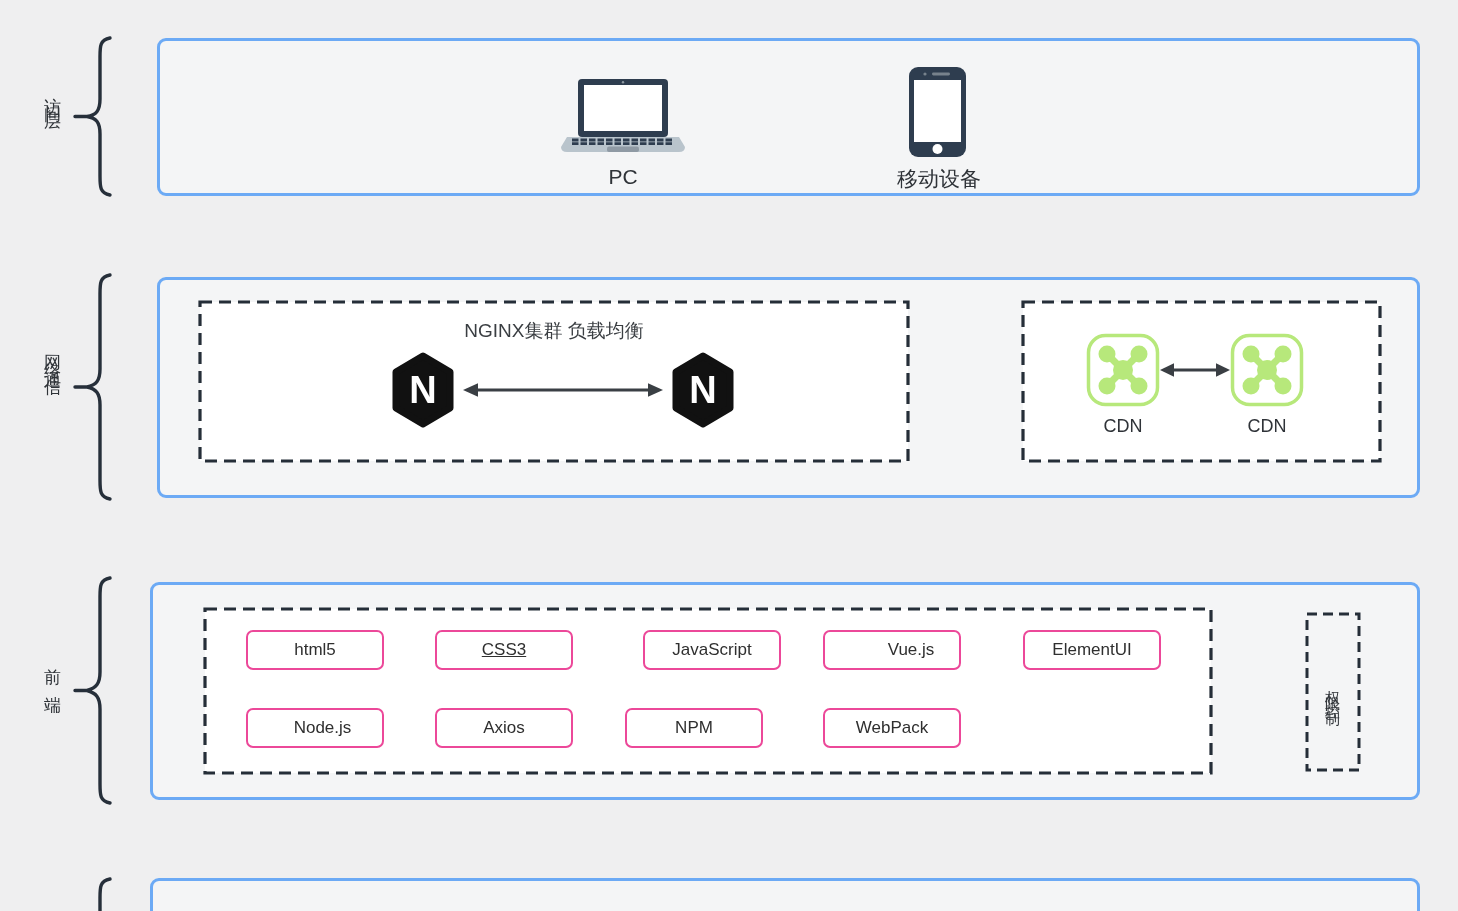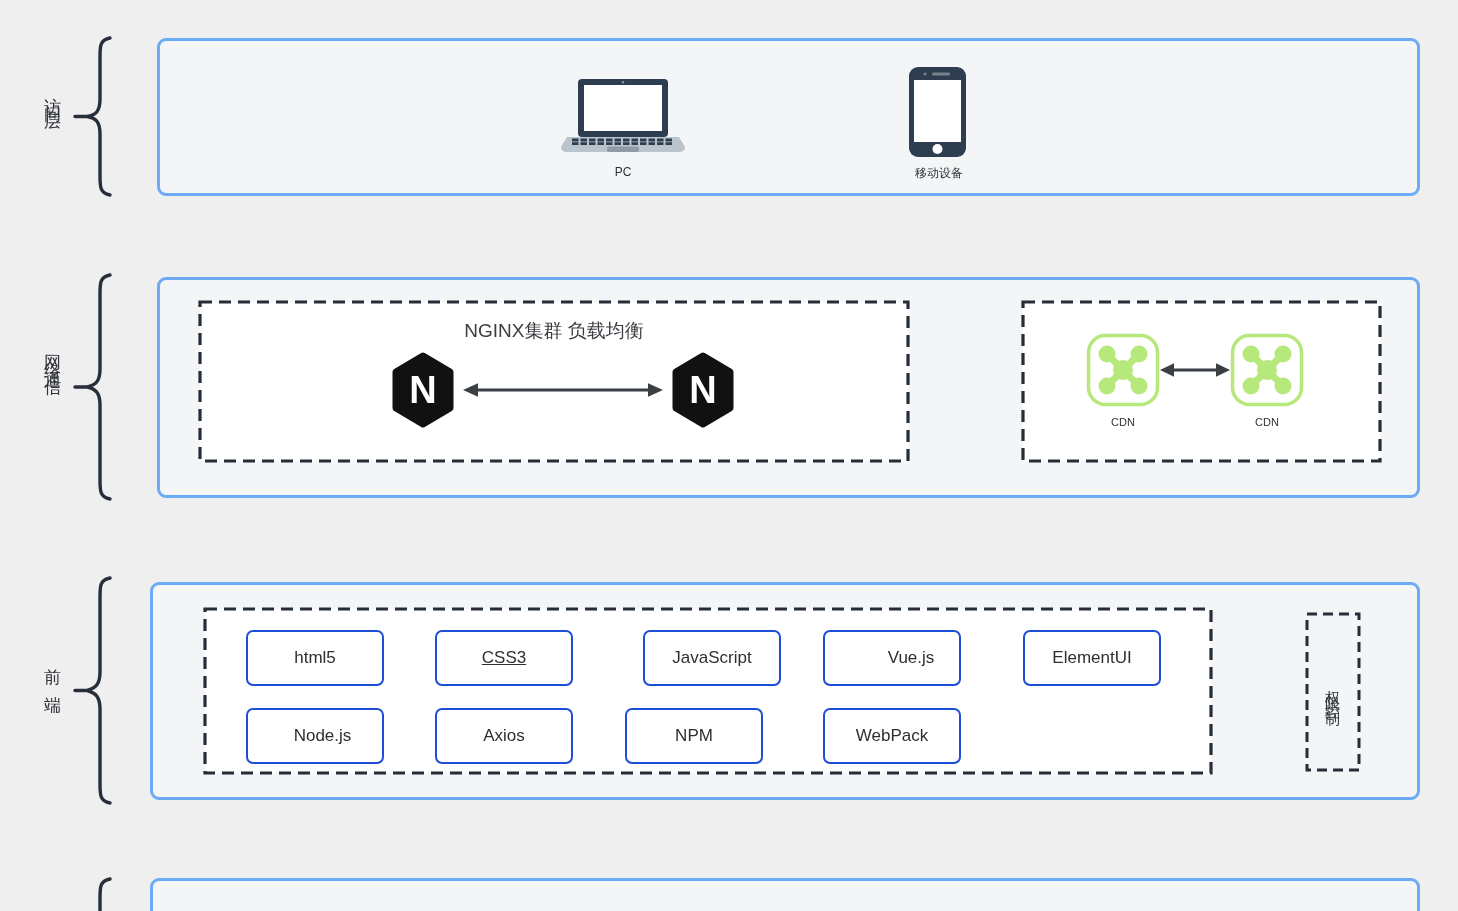--- a/index.html
+++ b/index.html
@@ -21,27 +21,27 @@
   }
   .vlabel.wide{letter-spacing:28px;}
   .perm-label{
     position:absolute;display:flex;align-items:center;justify-content:center;
   }
   .perm-label span{
     writing-mode:vertical-rl;text-orientation:upright;font-size:15px;
     letter-spacing:7px;color:#2f3338;line-height:1;
   }
   .pill{
-    position:absolute;width:138px;height:56px;background:#ffffff;
-    border:2px solid #1d4ed8;border-radius:7px;box-sizing:border-box;
+    position:absolute;width:138px;height:40px;background:#ffffff;
+    border:2px solid #ec4899;border-radius:7px;box-sizing:border-box;
     display:flex;align-items:center;justify-content:center;
     font-size:17px;color:#2f2f2f;
   }
-  .caption{position:absolute;font-size:12px;color:#2f3338;text-align:center;}
-  .caption.small{font-size:11px;}
+  .caption{position:absolute;font-size:21px;color:#2f3338;text-align:center;}
+  .caption.small{font-size:18px;}
   .nginx-title{position:absolute;left:0;top:18px;width:100%;text-align:center;font-size:19px;color:#3a3e42;}
   .icon-abs{position:absolute;}
 </style>
 </head>
 <body>
 
 <div id="canvas">
 
   <svg class="brace" style="left:70px;top:35px;" width="44" height="163" viewBox="0 0 44 163">
     <path d="M 40 3 C 30 5 30 11 30 22 L 30 64 C 30 76 26 80 17 81.5 L 5 81.5 M 17 81.5 C 26 83 30 87 30 99 L 30 141 C 30 152 30 158 40 160"></path>

